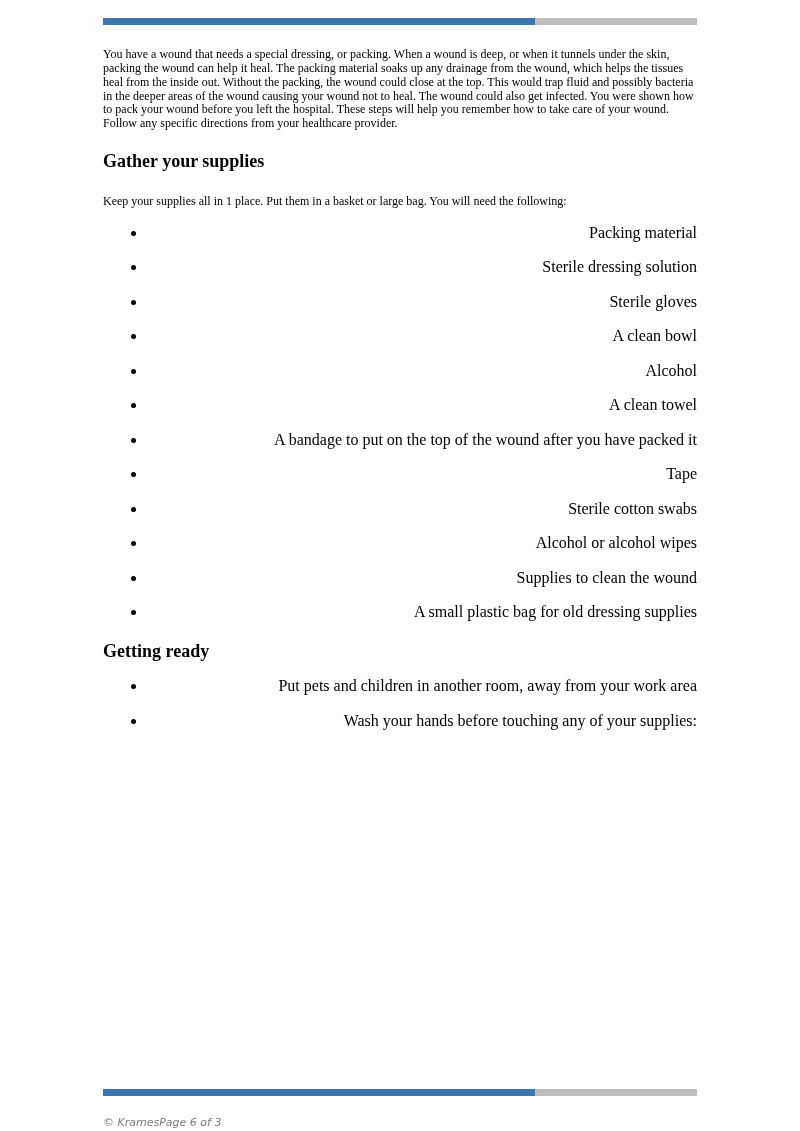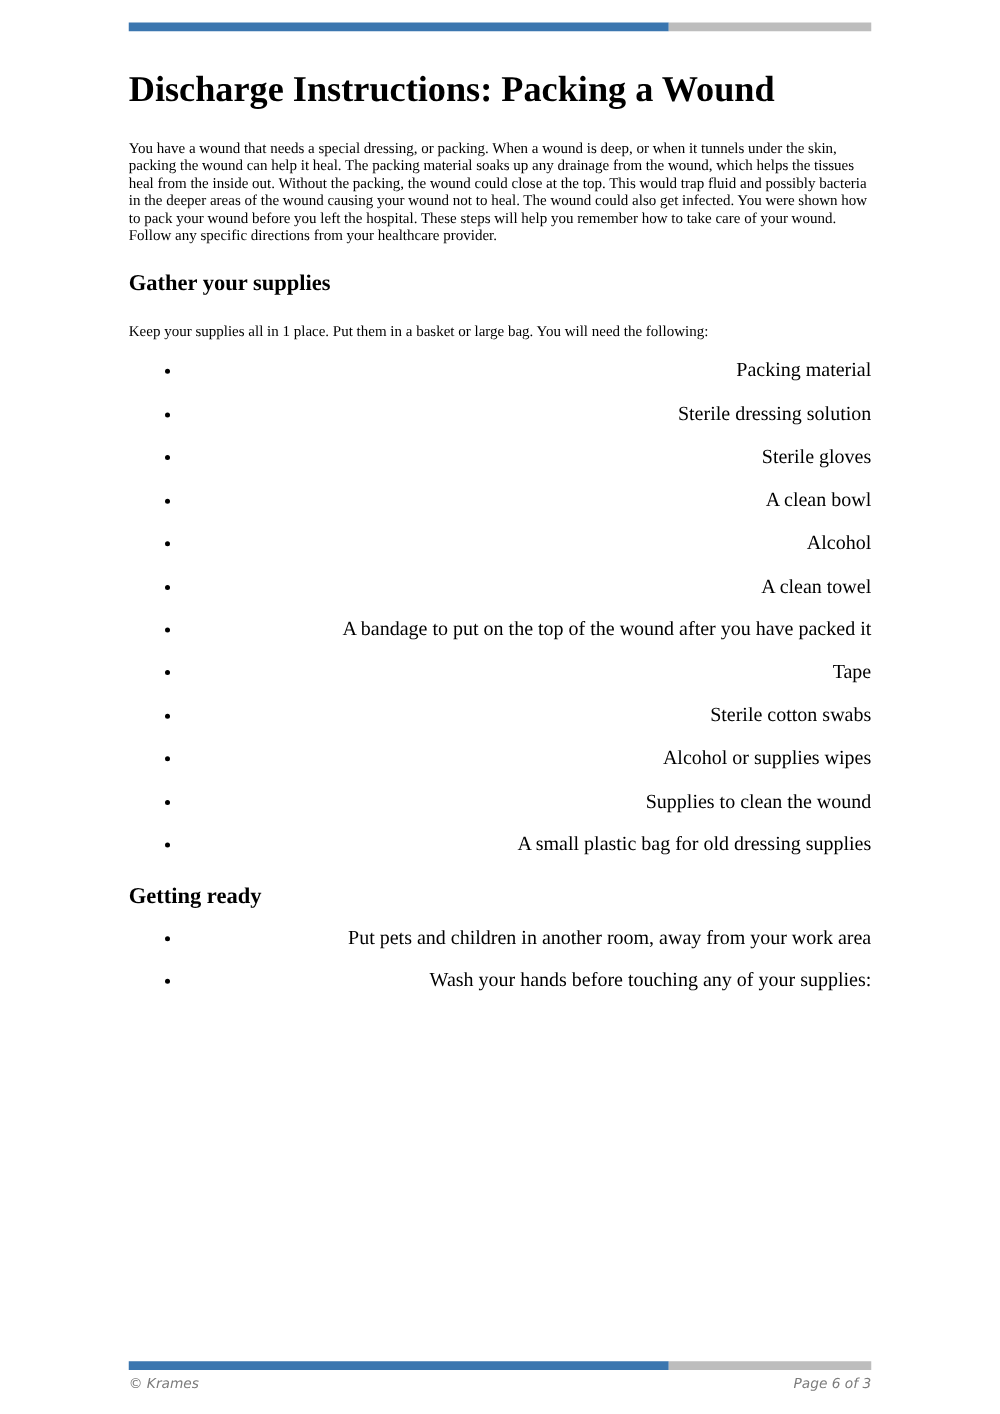--- a/index.html
+++ b/index.html
@@ -50,58 +50,56 @@
   }
   ul.sub-list > li { margin-bottom: 16px; }
   .footer {
     position: absolute;
     left: 103px;
     right: 103px;
     top: 1089px;
   }
   .footer-meta {
     display: flex;
-    justify-content: space-between;
-    margin-top: 4px;
+    margin-top: 20px;
     font-family: "DejaVu Sans", sans-serif;
     font-style: italic;
     font-size: 11px;
     color: #7b7b7b;
   }
 </style>
 </head>
 <body>
 
 <div class="page">
 
   <div class="content">
     <div class="rule rule-top">
       <div class="seg-blue"></div>
       <div class="seg-gray"></div>
     </div>
 
-    <h1 class="doc-title">Discharge Instructions: Packing a Wound</h1>
 
     <p class="body-text">You have a wound that needs a special dressing, or packing. When a wound is deep, or when it tunnels under the skin, packing the wound can help it heal. The packing material soaks up any drainage from the wound, which helps the tissues heal from the inside out. Without the packing, the wound could close at the top. This would trap fluid and possibly bacteria in the deeper areas of the wound causing your wound not to heal. The wound could also get infected. You were shown how to pack your wound before you left the hospital. These steps will help you remember how to take care of your wound. Follow any specific directions from your healthcare provider.</p>
 
     <h2 class="section-heading">Gather your supplies</h2>
 
     <p class="body-text">Keep your supplies all in 1 place. Put them in a basket or large bag. You will need the following:</p>
 
     <ul class="bullet-list">
       <li>Packing material</li>
       <li>Sterile dressing solution</li>
       <li>Sterile gloves</li>
       <li>A clean bowl</li>
       <li>Alcohol</li>
       <li>A clean towel</li>
       <li>A bandage to put on the top of the wound after you have packed it</li>
       <li>Tape</li>
       <li>Sterile cotton swabs</li>
-      <li>Alcohol or supplies wipes</li>
+      <li>Alcohol or alcohol wipes</li>
       <li>Supplies to clean the wound</li>
       <li>A small plastic bag for old dressing supplies</li>
     </ul>
 
     <h2 class="section-heading">Getting ready</h2>
 
     <ul class="bullet-list">
       <li>Put pets and children in another room, away from your work area</li>
       <li>
         <span>Wash your hands before touching any of your supplies:</span>

